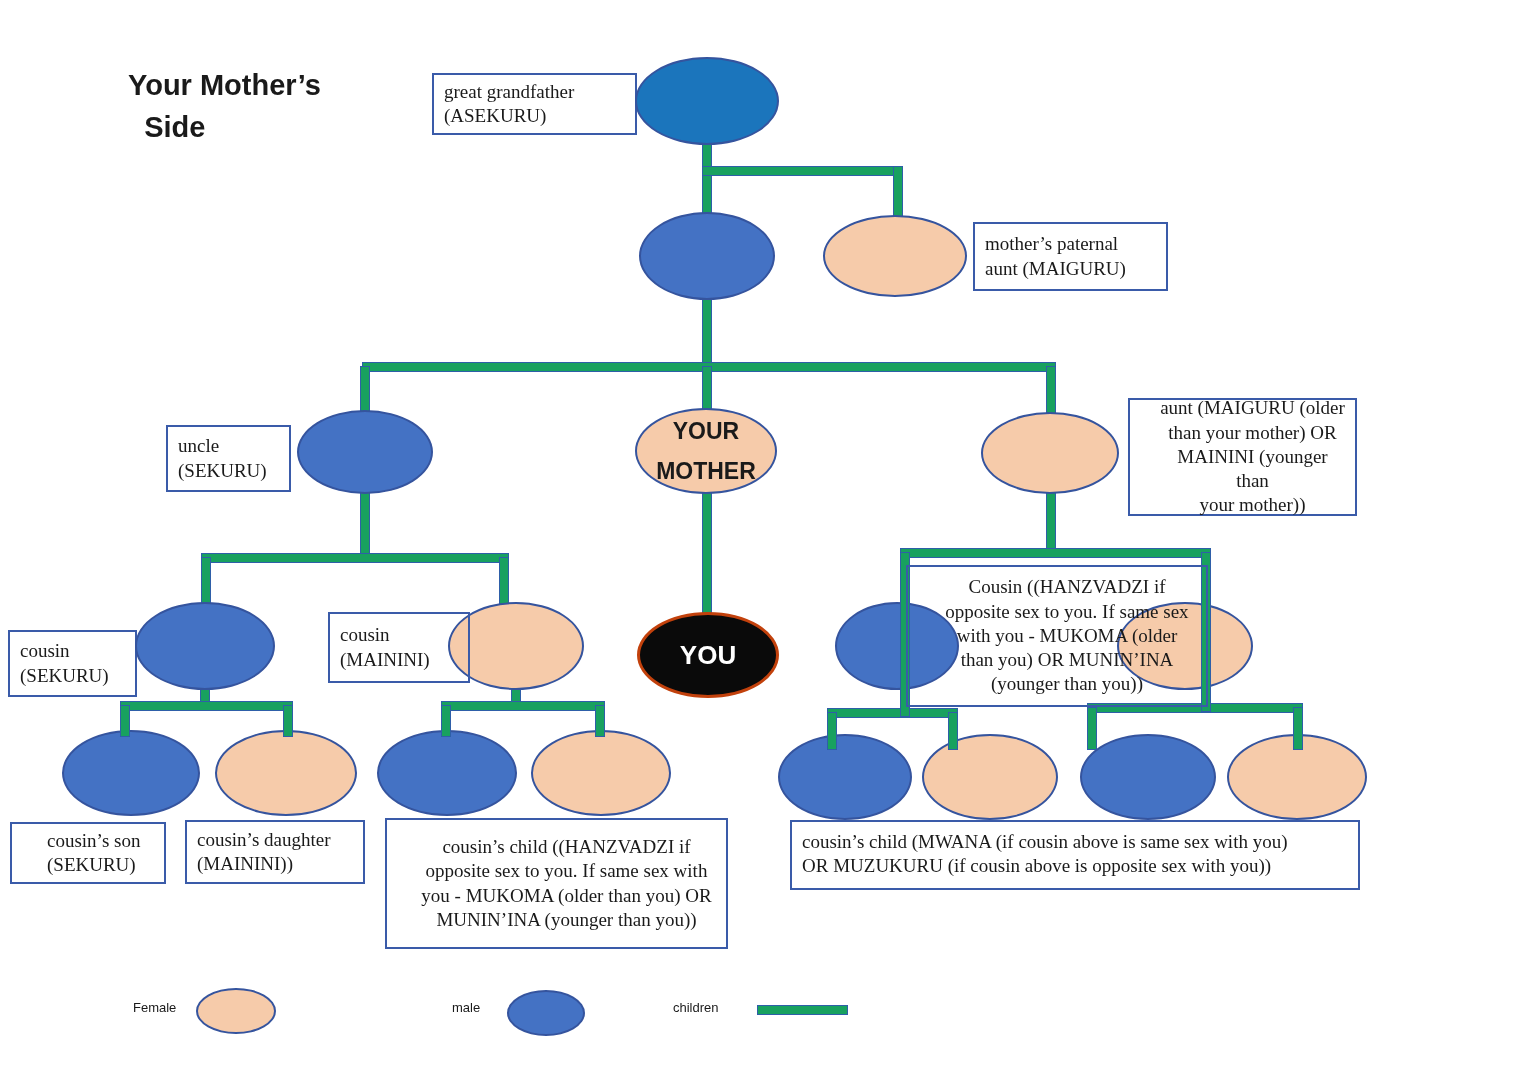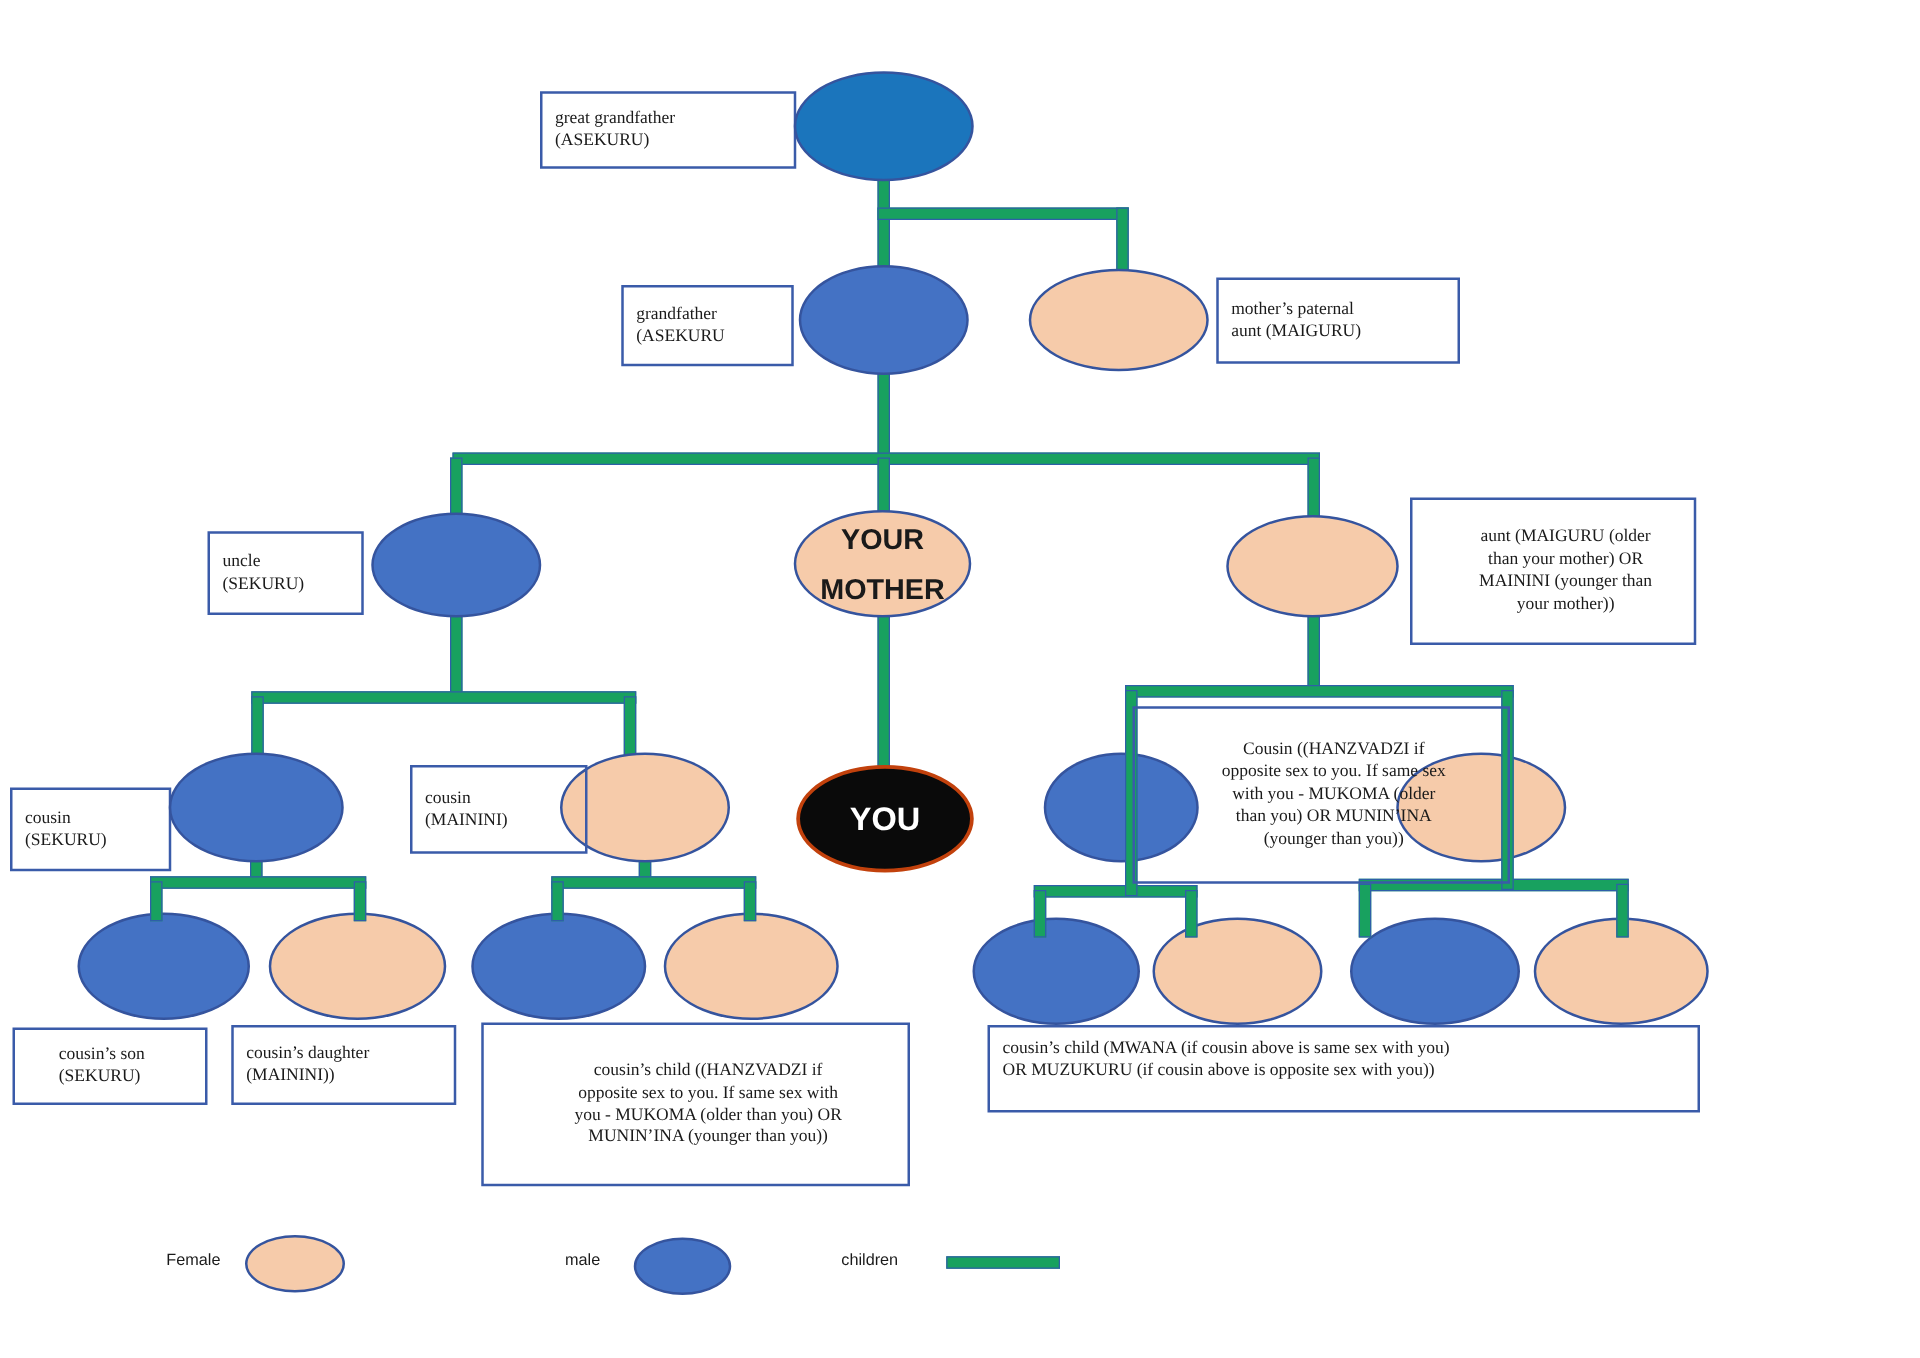--- a/index.html
+++ b/index.html
@@ -8,38 +8,40 @@
   
   .ell{position:absolute;border-radius:50%;border:2px solid #35549E;box-sizing:border-box;z-index:3;
        display:flex;align-items:center;justify-content:center;text-align:center;}
   .ell.male{background:#4472C4;}
   .ell.maledark{background:#1B75BC;}
   .ell.female{background:#F6CBAA;}
   .ell.you{background:#0A0A0A;border:3px solid #c2410c;}
   .ell .etext{font-family:"Liberation Sans", sans-serif;font-weight:bold;white-space:pre-line;}
   
   .box{position:absolute;border:2px solid #3A5BA9;background:#ffffff;box-sizing:border-box;z-index:1;
-       display:flex;align-items:center;padding:4px 10px;font-size:14px;line-height:1.28;}
+       display:flex;align-items:center;padding:4px 10px;font-size:19px;line-height:1.28;}
   .box .bt{white-space:pre-line;width:100%;}
   .box.center{justify-content:center;text-align:center;padding-left:30px;}
   .box.over{background:transparent;z-index:5;}
   .b{font-weight:normal;}
   
   .con{position:absolute;background:#18A15F;border:1px solid #2E5FA8;box-sizing:border-box;z-index:2;}
   .con.over{z-index:4;}
   
   .title{position:absolute;left:128px;top:64px;font-family:"Liberation Sans", sans-serif;
          font-weight:bold;font-size:29px;line-height:1.45;white-space:pre-wrap;z-index:1;}
   .legend-label{position:absolute;font-family:"Liberation Sans", sans-serif;font-size:13px;z-index:1;}
 </style>
 </head>
 <body>
 
 <div class="canvas">
 
+  <div class="title">Your Mother’s
+  Side</div>
 
   <div class="con" style="left:702px;top:140px;width:10px;height:76px;"></div>
   <div class="con" style="left:702px;top:166px;width:201px;height:10px;"></div>
   <div class="con" style="left:893px;top:166px;width:10px;height:55px;"></div>
 
   <div class="con" style="left:702px;top:296px;width:10px;height:76px;"></div>
   <div class="con" style="left:362px;top:362px;width:694px;height:10px;"></div>
   <div class="con" style="left:360px;top:366px;width:10px;height:48px;"></div>
   <div class="con" style="left:702px;top:366px;width:10px;height:46px;"></div>
   <div class="con" style="left:1046px;top:366px;width:10px;height:50px;"></div>
@@ -97,24 +99,20 @@
   <div class="ell female" style="left:531px;top:730px;width:140px;height:86px;"></div>
   <div class="ell male" style="left:778px;top:734px;width:134px;height:86px;"></div>
   <div class="ell female" style="left:922px;top:734px;width:136px;height:86px;"></div>
   <div class="ell male" style="left:1080px;top:734px;width:136px;height:86px;"></div>
   <div class="ell female" style="left:1227px;top:734px;width:140px;height:86px;"></div>
 
   <div class="box" style="left:432px;top:73px;width:205px;height:62px;">
     <span class="bt"><span>great grandfather
 </span><span class="b">(ASEKURU)</span></span>
     </div>
-  <div class="box" style="left:497px;top:228px;width:138px;height:65px;">
-    <span class="bt"><span>grandfather
-</span><span class="b">(ASEKURU</span></span>
-    </div>
   <div class="box" style="left:973px;top:222px;width:195px;height:69px;">
     <span class="bt"><span>mother’s paternal
 aunt (</span><span class="b">MAIGURU</span><span>)</span></span>
     </div>
   <div class="box" style="left:166px;top:425px;width:125px;height:67px;">
     <span class="bt"><span>uncle
 </span><span class="b">(SEKURU)</span></span>
     </div>
   <div class="box center" style="left:1128px;top:398px;width:229px;height:118px;">
     <span class="bt"><span>aunt (</span><span class="b">MAIGURU</span><span> (older

